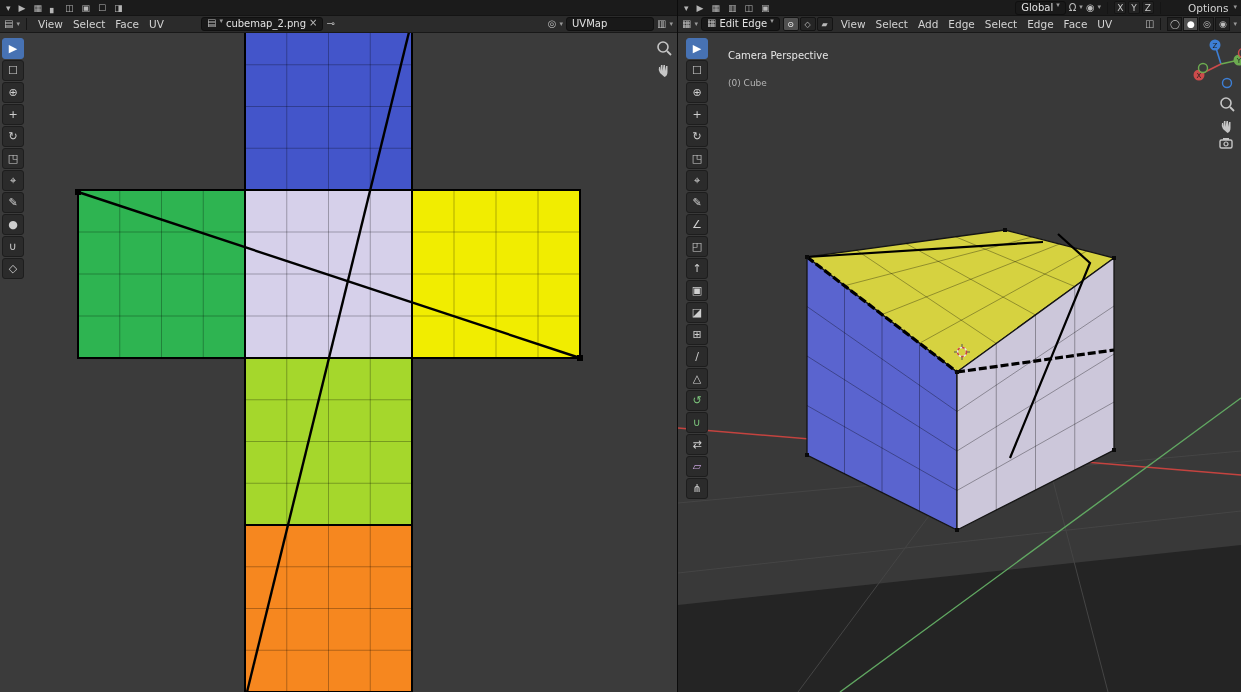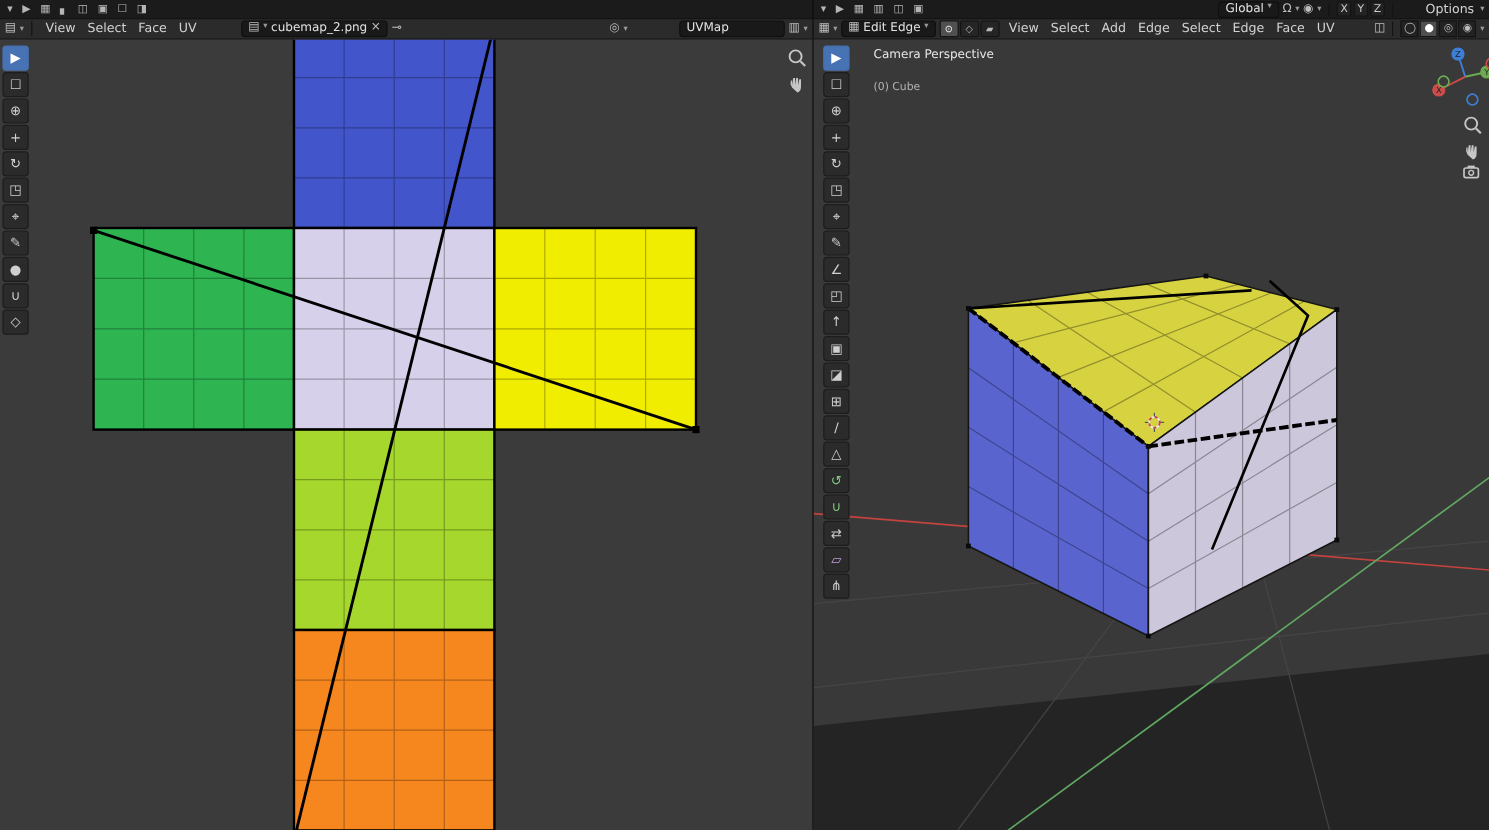--- a/index.html
+++ b/index.html
@@ -28,21 +28,21 @@
     border-radius:2px;height:13px;display:inline-flex;align-items:center;}
   .sep{width:1px;height:12px;background:#151515;margin:0 3px;flex:0 0 auto;}
   .spacer{flex:1;}
   .canvas{position:relative;flex:1;background:#3b3b3b;overflow:hidden;}
   .toolbar{position:absolute;display:flex;flex-direction:column;gap:1px;z-index:5;}
   .toolbar .tool{width:22px;height:21px;background:#2b2b2b;border:1px solid #1d1d1d;border-radius:3px;
     color:#cfcfcf;font-size:11px;display:flex;align-items:center;justify-content:center;}
   .toolbar .tool.active{background:#4772b3;border-color:#4772b3;color:#fff;}
   .uv .toolbar{left:2px;top:5px;}
   .v3d .toolbar{left:8px;top:5px;}
-  .overlay-text{position:absolute;left:50px;top:7px;z-index:4;pointer-events:none;}
+  .overlay-text{position:absolute;left:50px;top:17px;z-index:4;pointer-events:none;}
   .overlay-text .l1{color:#e6e6e6;font-size:10px;}
   .overlay-text .l2{color:#b4b4b4;font-size:9px;margin-top:17px;}
   svg{display:block;}
 </style>
 </head>
 <body>
 
 <div class="app">
 
   <div class="editor uv">
@@ -74,21 +74,21 @@
       <span class="field">
         <span class="icon">▤</span>
         <span class="caret">▾</span>
         <span>cubemap_2.png</span>
         <span class="icon">×</span>
       </span>
       <span class="icon">⊸</span>
       <span class="spacer"></span>
       <span class="icon">◎</span>
       <span class="caret">▾</span>
-      <span class="field" style="width:88px;margin-left:40px;">
+      <span class="field" style="width:88px;">
         <span>UVMap</span>
       </span>
       <span class="icon">▥</span>
       <span class="caret">▾</span>
     </div>
 
     <div class="canvas">
       <svg id="uv-svg" width="677" height="659" viewBox="0 0 677 659">
         <rect x="0" y="0" width="677" height="659" fill="#3b3b3b"></rect>
         <g id="uv-squares">

